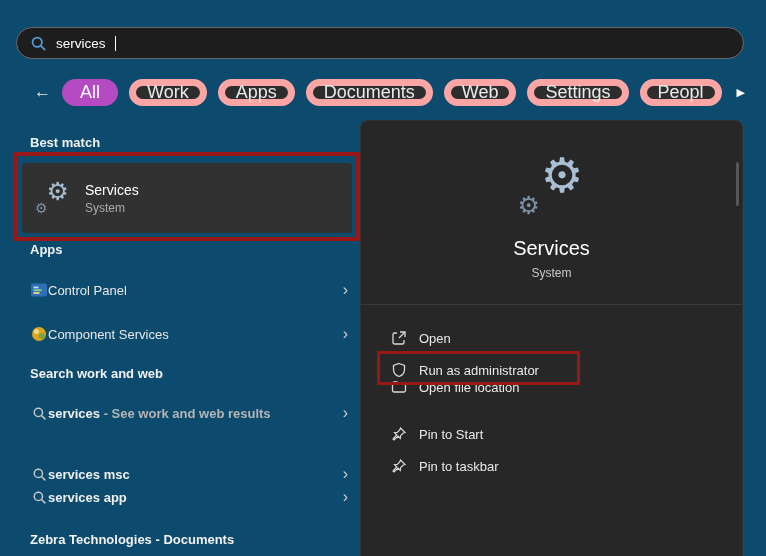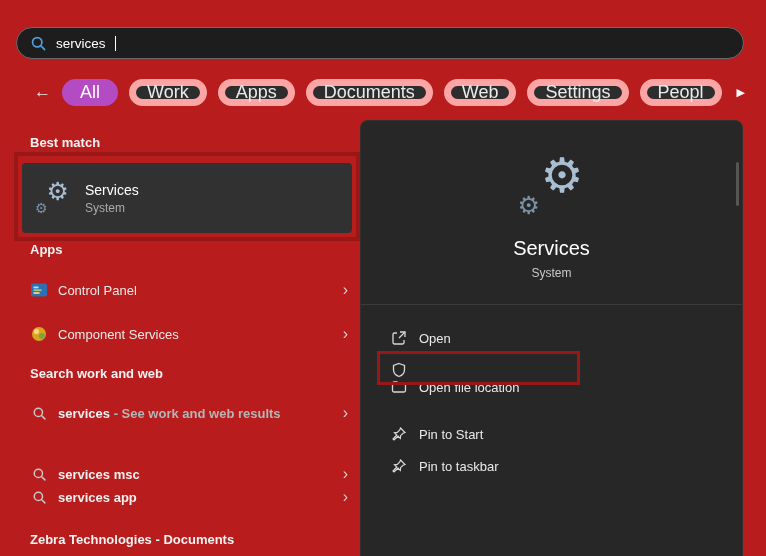--- a/index.html
+++ b/index.html
@@ -1,18 +1,18 @@
 <!DOCTYPE html>
 <html><head>
 <meta charset="utf-8">
 <style>
   *{box-sizing:border-box;margin:0;padding:0}
   html,body{width:766px;height:556px;background:#1b1b1b;overflow:hidden;
     font-family:"Liberation Sans","DejaVu Sans",sans-serif;color:#e9e9e9}
-  .root{position:relative;width:766px;height:556px;background:#b91c1c}
+  .root{position:relative;width:766px;height:556px;background:#0c4a6e}
 
   
   .searchbar{position:absolute;left:16px;top:27px;width:728px;height:32px;
     background:#1d1d1d;border:1px solid #6a6a6a;border-radius:17px;
     display:flex;align-items:center;padding:0 13px;gap:9px}
   .searchbar .query{font-size:13.5px;color:#ffffff}
   .caret{width:1px;height:15px;background:#fff}
 
   
   .filters{position:absolute;left:34px;top:78px;right:18px;height:28px;
@@ -33,21 +33,21 @@
   
   .heading{position:absolute;left:30px;font-size:13px;font-weight:bold;color:#f2f2f2}
   .bm-row{position:absolute;left:22px;top:163px;width:330px;height:70px;background:#313131;
     border-radius:4px;display:flex;align-items:center;padding:0 14px;gap:17px}
   .bm-title{font-size:14px;color:#fff}
   .bm-sub{font-size:12px;color:#ababab;margin-top:3px}
   .gear-wrap{position:relative;width:32px;height:32px;flex:0 0 auto}
   .gear-sm-main{position:absolute;right:-1px;top:-3px;font-size:25px;line-height:1;color:#a9bed2}
   .gear-sm-small{position:absolute;left:-1px;bottom:-1px;font-size:14px;line-height:1;color:#7b91a5}
 
-  .row{position:absolute;left:30px;width:322px;height:30px;display:flex;align-items:center;gap:10px}
+  .row{position:absolute;left:30px;width:322px;height:30px;display:flex;align-items:center;gap:0}
   .row .ic{width:18px;height:18px;display:flex;align-items:center;justify-content:center;flex:0 0 auto}
   .row .lbl{font-size:13px;color:#e9e9e9}
   .row .chev{margin-left:auto;color:#cfcfcf;font-size:16px;line-height:1;padding:0 4px}
   .web .q{font-size:13px;font-weight:bold;color:#f0f0f0}
   .web .suffix{font-size:13px;color:#b5b5b5;font-weight:bold;white-space:pre}
 
   
   .preview{position:absolute;left:360px;top:120px;width:383px;height:436px;background:#272727;
     border:1px solid #313131;border-bottom:none;border-radius:8px 8px 0 0}
   .pv-icon{position:absolute;left:50%;transform:translateX(-50%);top:37px;width:64px;height:58px}
@@ -205,20 +205,21 @@
       </span>
       <span class="albl">Open</span>
     </div>
 
     <div class="action a1">
       <span class="ic">
         <svg width="16" height="16" viewBox="0 0 16 16" fill="none" stroke="#d8d8d8" stroke-width="1.3">
           <path d="M8 1.5l5.5 2v4c0 3.5-2.5 6-5.5 7-3-1-5.5-3.5-5.5-7v-4z"></path>
         </svg>
       </span>
+      <span class="albl">Run as administrator</span>
     </div>
 
     <div class="action a2">
       <span class="ic">
         <svg width="16" height="16" viewBox="0 0 16 16" fill="none" stroke="#d8d8d8" stroke-width="1.3">
           <path d="M1.5 4.5A1.5 1.5 0 0 1 3 3h3l1.5 2H13a1.5 1.5 0 0 1 1.5 1.5v5A1.5 1.5 0 0 1 13 13H3a1.5 1.5 0 0 1-1.5-1.5z"></path>
         </svg>
       </span>
       <span class="albl">Open file location</span>
     </div>

